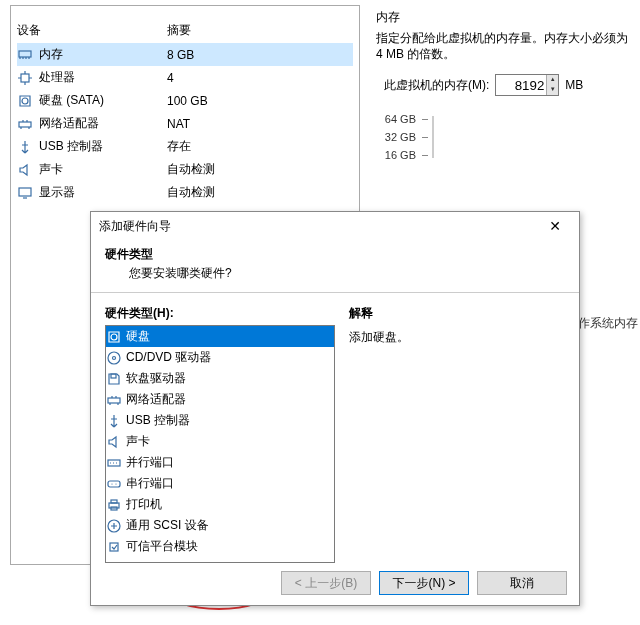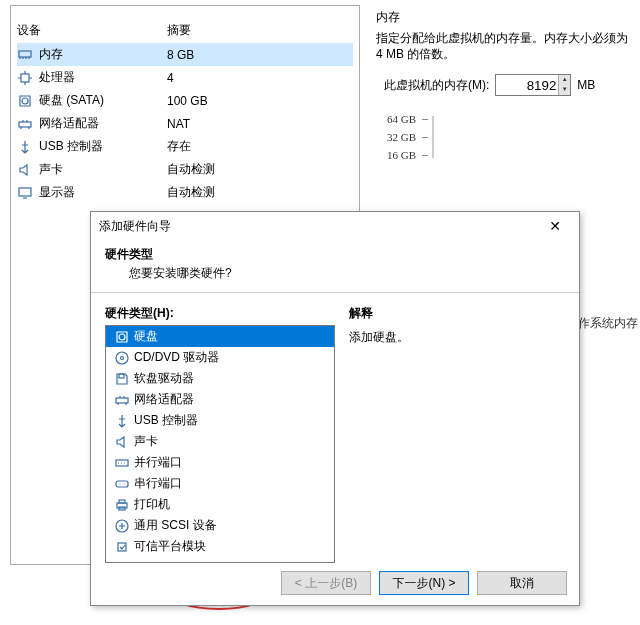--- a/index.html
+++ b/index.html
@@ -39,39 +39,39 @@
   .dev-row.sel { background: #cde8ff; }
   .panel-right {
     position: absolute;
     left: 370px; top: 5px;
     width: 270px;
   }
   .group-title { padding: 4px 0 4px 6px; }
   .group-desc { padding: 0 6px 8px 6px; line-height: 16px; }
   .mem-line { display:flex; align-items:center; padding: 4px 6px 0 14px; gap:6px;}
   .mem-input {
-    width: 76px; height: 22px;
+    width: 64px; height: 22px;
     border: 1px solid #7a7a7a; text-align: right;
     padding-right: 14px; position: relative;
   }
   .spin-wrap { position: relative; display:inline-block; }
   .spin-btns {
     position: absolute; right: 1px; top: 1px; bottom: 1px; width: 12px;
     display: flex; flex-direction: column;
   }
   .spin-btns div {
     flex:1; background:#e5e5e5; border-left:1px solid #aaa;
     font-size:6px; text-align:center; line-height:9px; color:#333;
   }
   .mem-slider {
     position: absolute; left: 380px; top: 110px;
     font-size: 11px; color:#333;
   }
   .mem-slider .tick { display:flex; align-items:center; height:18px;}
-  .mem-slider .tick .lbl { width:42px; text-align:right; padding-right:6px;font-family:Liberation Serif, serif;}
+  .mem-slider .tick .lbl { width:42px; text-align:right; padding-right:6px;}
   .mem-slider .tick .mark { width:6px; height:1px; background:#888;}
   .mem-slider .track {
     position:absolute; left:52px; top:6px; bottom:6px; width:2px; background:#ccc;
   }
   .side-note {
     position: absolute; right: 2px; top: 315px;
     writing-mode: horizontal-tb; font-size:12px; color:#333;
   }
   .btn-bar {
     position: absolute; left: 172px; top: 578px;
@@ -110,21 +110,21 @@
   }
   .hw-col { width: 230px; }
   .hw-label { padding-bottom: 3px; font-weight: bold; }
   .hw-listbox {
     border: 1px solid #7a7a7a;
     height: 238px; overflow: hidden;
     background:#fff;
   }
   .hw-item {
     display:flex; align-items:center;
-    padding: 2px 8px; gap:4px;
+    padding: 2px 0; gap:4px;
     cursor: default;
   }
   .hw-item .icon { width:16px; height:14px; display:inline-flex; align-items:center; justify-content:center;}
   .hw-item.sel { background:#0078d7; color:#fff; }
   .exp-col { flex:1; }
   .dlg-btns {
     position:absolute; right:12px; bottom:10px;
     display:flex; gap:8px;
   }
   

